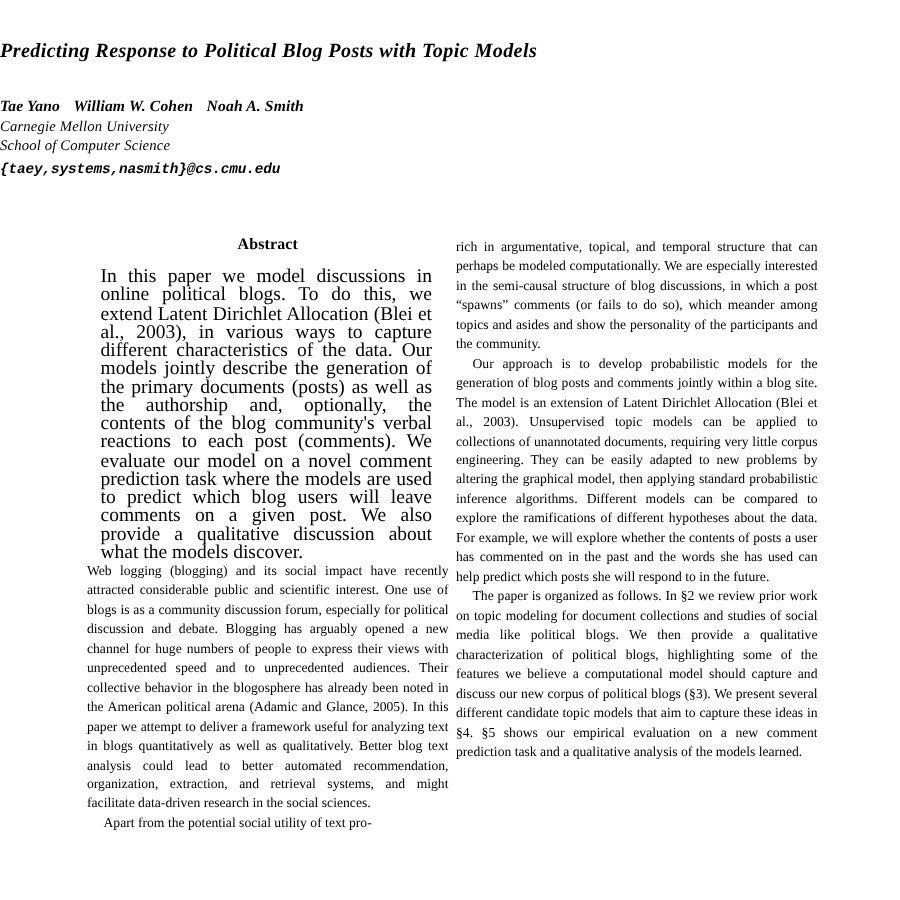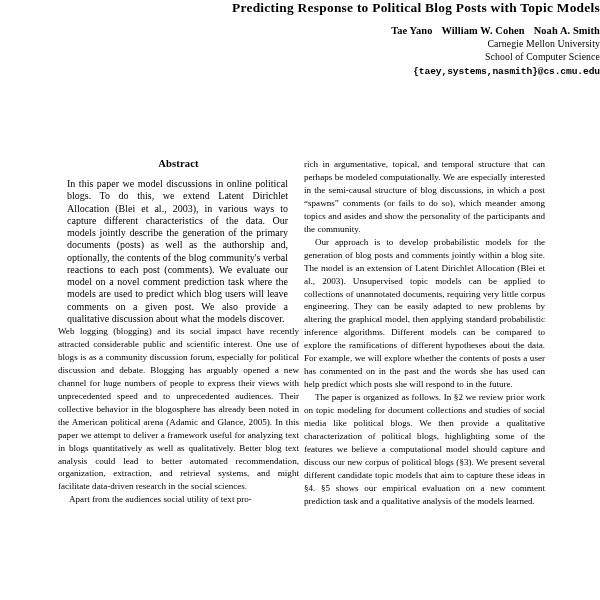--- a/index.html
+++ b/index.html
@@ -19,31 +19,33 @@
   .page {
     position: relative;
     width: 600px;
     height: 600px;
     background: #ffffff;
     box-sizing: border-box;
   }
 
   
   .title-block {
-    text-align: right;
+    padding-top: 26px;
+    text-align: left;
+    font-style: italic;
   }
   .paper-title {
     font-size: 13.4px;
     font-weight: bold;
     letter-spacing: 0.02em;
     line-height: 1.2;
     margin: 0;
   }
   .authors {
-    margin-top: 9px;
+    margin-top: 24px;
     font-size: 10.4px;
     font-weight: bold;
     letter-spacing: 0.01em;
   }
   .author-name { display: inline; }
   .author-sep { display: inline-block; width: 9px; }
   .affil-line {
     font-size: 9.8px;
     line-height: 13.2px;
     font-weight: normal;
@@ -77,21 +79,21 @@
 
   .abstract-head {
     text-align: center;
     font-size: 10.6px;
     font-weight: bold;
     margin: 0 0 9px 0;
     letter-spacing: 0.01em;
   }
   .abstract-body {
     margin: 0 11px 0 9px;
-    font-size: 10px;
+    font-size: 13px;
     line-height: 12.25px;
     text-align: justify;
     text-justify: inter-word;
     hyphens: manual;
   }
 
   .section-head {
     font-size: 10.6px;
     font-weight: bold;
     margin: 21px 0 7px 0;
@@ -132,21 +134,21 @@
   </div>
 
   <div class="columns">
 
     <div class="col col-left">
       <div class="abstract-head">Abstract</div>
       <div class="abstract-body">In this paper we model discussions in online political blogs. To do this, we extend Latent Dirichlet Allocation (Blei et al., 2003), in various ways to capture different characteristics of the data. Our models jointly describe the generation of the primary documents (posts) as well as the authorship and, optionally, the contents of the blog community's verbal reactions to each post (comments). We evaluate our model on a novel comment prediction task where the models are used to predict which blog users will leave comments on a given post. We also provide a qualitative discussion about what the models discover.</div>
 
 
       <p class="body-text">Web logging (blogging) and its social impact have recently attracted considerable public and scientific interest. One use of blogs is as a community discussion forum, especially for political discussion and debate. Blogging has arguably opened a new channel for huge numbers of people to express their views with unprecedented speed and to unprecedented audiences. Their collective behavior in the blogosphere has already been noted in the American political arena (Adamic and Glance, 2005). In this paper we attempt to deliver a framework useful for analyzing text in blogs quantitatively as well as qualitatively. Better blog text analysis could lead to better automated recommendation, organization, extraction, and retrieval systems, and might facilitate data-driven research in the social sciences.</p>
-      <p class="body-text">Apart from the audiences social utility of text pro-</p>
+      <p class="body-text">Apart from the potential social utility of text pro-</p>
     </div>
 
     <div class="col col-right">
       <p class="body-text first-cont">rich in argumentative, topical, and temporal structure that can perhaps be modeled computationally. We are especially interested in the semi-causal structure of blog discussions, in which a post “spawns” comments (or fails to do so), which meander among topics and asides and show the personality of the participants and the community.</p>
       <p class="body-text">Our approach is to develop probabilistic models for the generation of blog posts and comments jointly within a blog site. The model is an extension of Latent Dirichlet Allocation (Blei et al., 2003). Unsupervised topic models can be applied to collections of unannotated documents, requiring very little corpus engineering. They can be easily adapted to new problems by altering the graphical model, then applying standard probabilistic inference algorithms. Different models can be compared to explore the ramifications of different hypotheses about the data. For example, we will explore whether the contents of posts a user has commented on in the past and the words she has used can help predict which posts she will respond to in the future.</p>
       <p class="body-text">The paper is organized as follows. In §2 we review prior work on topic modeling for document collections and studies of social media like political blogs. We then provide a qualitative characterization of political blogs, highlighting some of the features we believe a computational model should capture and discuss our new corpus of political blogs (§3). We present several different candidate topic models that aim to capture these ideas in §4. §5 shows our empirical evaluation on a new comment prediction task and a qualitative analysis of the models learned.</p>
     </div>
 
   </div>
 </div>

